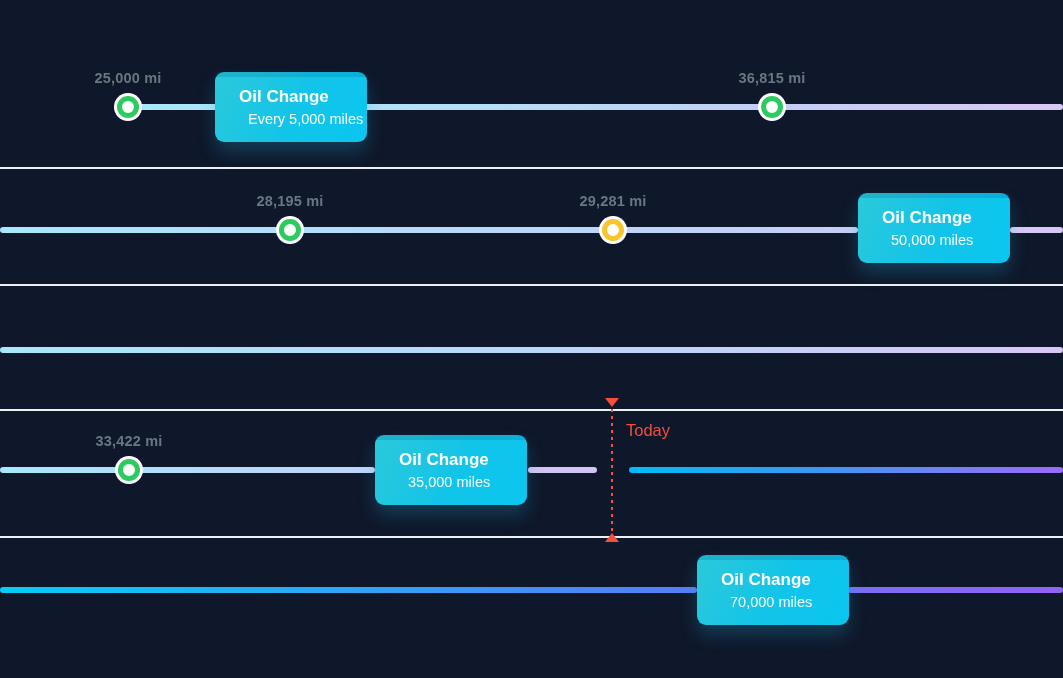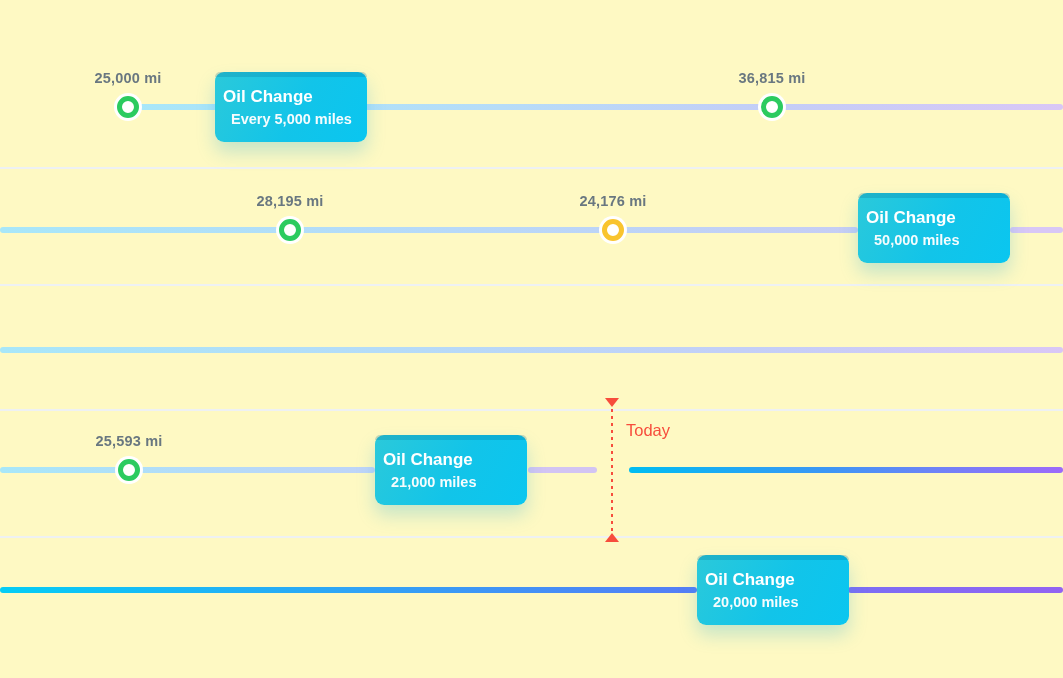--- a/index.html
+++ b/index.html
@@ -1,21 +1,21 @@
 <!DOCTYPE html>
 <html><head>
 <meta charset="utf-8">
 <style>
   html, body {
     margin: 0; padding: 0; background: #ffffff;
   }
   .canvas {
     position: relative;
     width: 1063px; height: 678px;
-    background: #fef9c3;
+    background: #0f172a;
     overflow: hidden;
     font-family: "Liberation Sans", sans-serif;
   }
   .divider {
     position: absolute; left: 0; width: 1063px; height: 2px;
     background: #eef1f3;
   }
   
   .seg {
     position: absolute; height: 6px; border-radius: 3px;
@@ -57,25 +57,25 @@
     position: absolute; width: 152px; height: 70px; border-radius: 9px;
     background: linear-gradient(118deg,#2bc9da 0%,#12c4e9 55%,#0ac6f0 100%);
     box-shadow: 0 10px 18px rgba(30,170,215,.25);
   }
   .card::before {
     content: ""; position: absolute; top: 0; left: 0; right: 0; height: 5px;
     background: rgba(0,100,140,.22); border-radius: 9px 9px 0 0;
   }
   .card .t {
     color: #fff; font-size: 17px; font-weight: 700;
-    margin: 15px 0 4px 8px; white-space: nowrap;
+    margin: 15px 0 4px 24px; white-space: nowrap;
   }
   .card .s {
-    color: #fff; font-size: 14.5px; font-weight: 700;
-    margin-left: 16px; opacity: .96; white-space: nowrap;
+    color: #fff; font-size: 14.5px; font-weight: 400;
+    margin-left: 33px; opacity: .96; white-space: nowrap;
   }
 
   
   .today-line {
     position: absolute; left: 611px; top: 409px; width: 2px; height: 124px;
     background-image: repeating-linear-gradient(180deg,#f74d3c 0 3px,transparent 3px 7px);
   }
   .tri {
     position: absolute; width: 0; height: 0;
     border-left: 7px solid transparent; border-right: 7px solid transparent;
@@ -104,43 +104,43 @@
   <div class="mk green" style="left:761px;top:96px"></div>
   <div class="card" style="left:215px;top:72px">
     <div class="t">Oil Change</div>
     <div class="s">Every 5,000 miles</div>
   </div>
 
   <div class="seg r2a"></div>
   <div class="seg r2b"></div>
   <div class="mi" style="left:290px;top:193px">28,195 mi</div>
   <div class="mk green" style="left:279px;top:219px"></div>
-  <div class="mi" style="left:613px;top:193px">24,176 mi</div>
+  <div class="mi" style="left:613px;top:193px">29,281 mi</div>
   <div class="mk yellow" style="left:602px;top:219px"></div>
   <div class="card" style="left:858px;top:193px">
     <div class="t">Oil Change</div>
     <div class="s">50,000 miles</div>
   </div>
 
   <div class="seg r3"></div>
 
   <div class="seg r4a"></div>
   <div class="seg r4b"></div>
   <div class="seg r4c"></div>
-  <div class="mi" style="left:129px;top:433px">25,593 mi</div>
+  <div class="mi" style="left:129px;top:433px">33,422 mi</div>
   <div class="mk green" style="left:118px;top:459px"></div>
   <div class="card" style="left:375px;top:435px">
     <div class="t">Oil Change</div>
-    <div class="s">21,000 miles</div>
+    <div class="s">35,000 miles</div>
   </div>
   <div class="tri down"></div>
   <div class="today-line"></div>
   <div class="tri up"></div>
   <div class="today-label">Today</div>
 
   <div class="seg r5a"></div>
   <div class="seg r5b"></div>
   <div class="card" style="left:697px;top:555px">
     <div class="t">Oil Change</div>
-    <div class="s">20,000 miles</div>
+    <div class="s">70,000 miles</div>
   </div>
 
 </div>
 
 </body></html>

